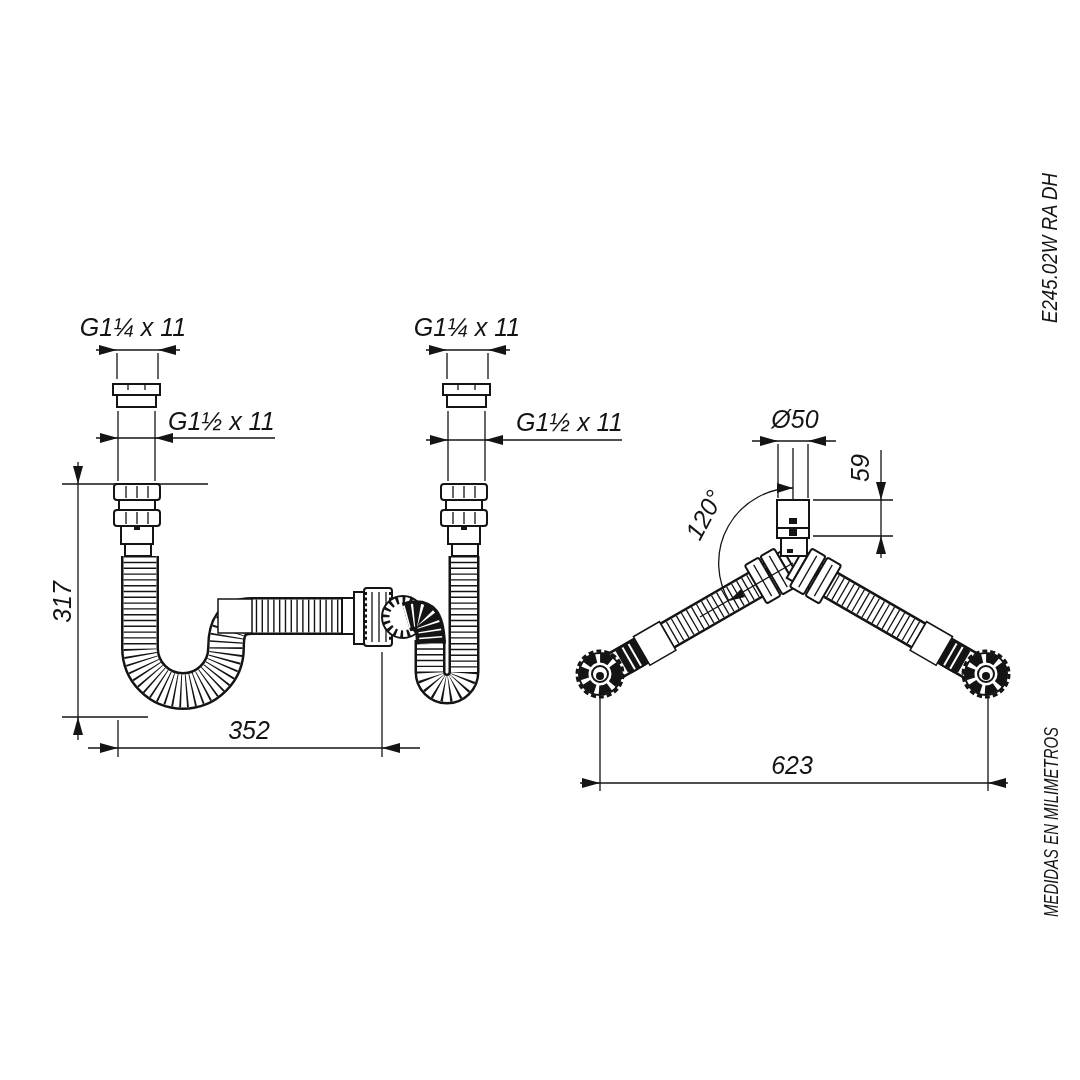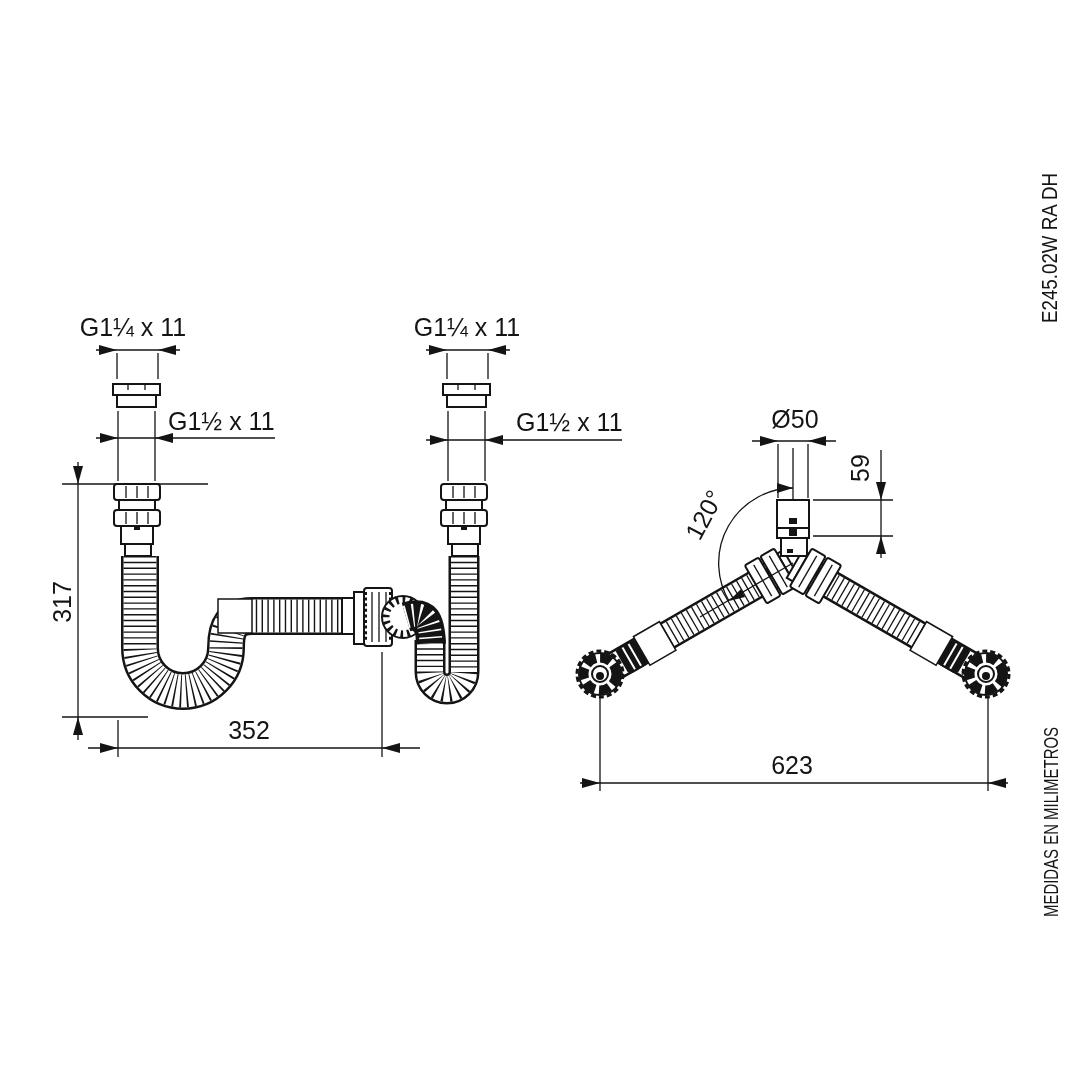--- a/index.html
+++ b/index.html
@@ -1,16 +1,16 @@
 <!DOCTYPE html>
 <html><head>
 <meta charset="utf-8">
 <style>
   html,body { margin:0; padding:0; background:#fff; }
-  .stage { width:1080px; height:1080px; position:relative; background:#fff; }
+  .stage { width:1080px; height:1080px; position:relative; background:#fff;font-style:italic; }
   svg { display:block; }
   .k1 { stroke:#141414; stroke-width:1.3; fill:none; }
   .wf { fill:#fff; stroke:#141414; stroke-width:2; }
   .wf1{ fill:#fff; stroke:#141414; stroke-width:1.5; }
   .blk{ fill:#141414; stroke:none; }
   .to38{ stroke:#141414; stroke-width:38; fill:none; }
   .ti38{ stroke:#fff;    stroke-width:33; fill:none; }
   .tr38{ stroke:#141414; stroke-width:33; fill:none; stroke-dasharray:1.4 4.4; }
   .to31{ stroke:#141414; stroke-width:31; fill:none; }
   .ti31{ stroke:#fff;    stroke-width:26; fill:none; }

